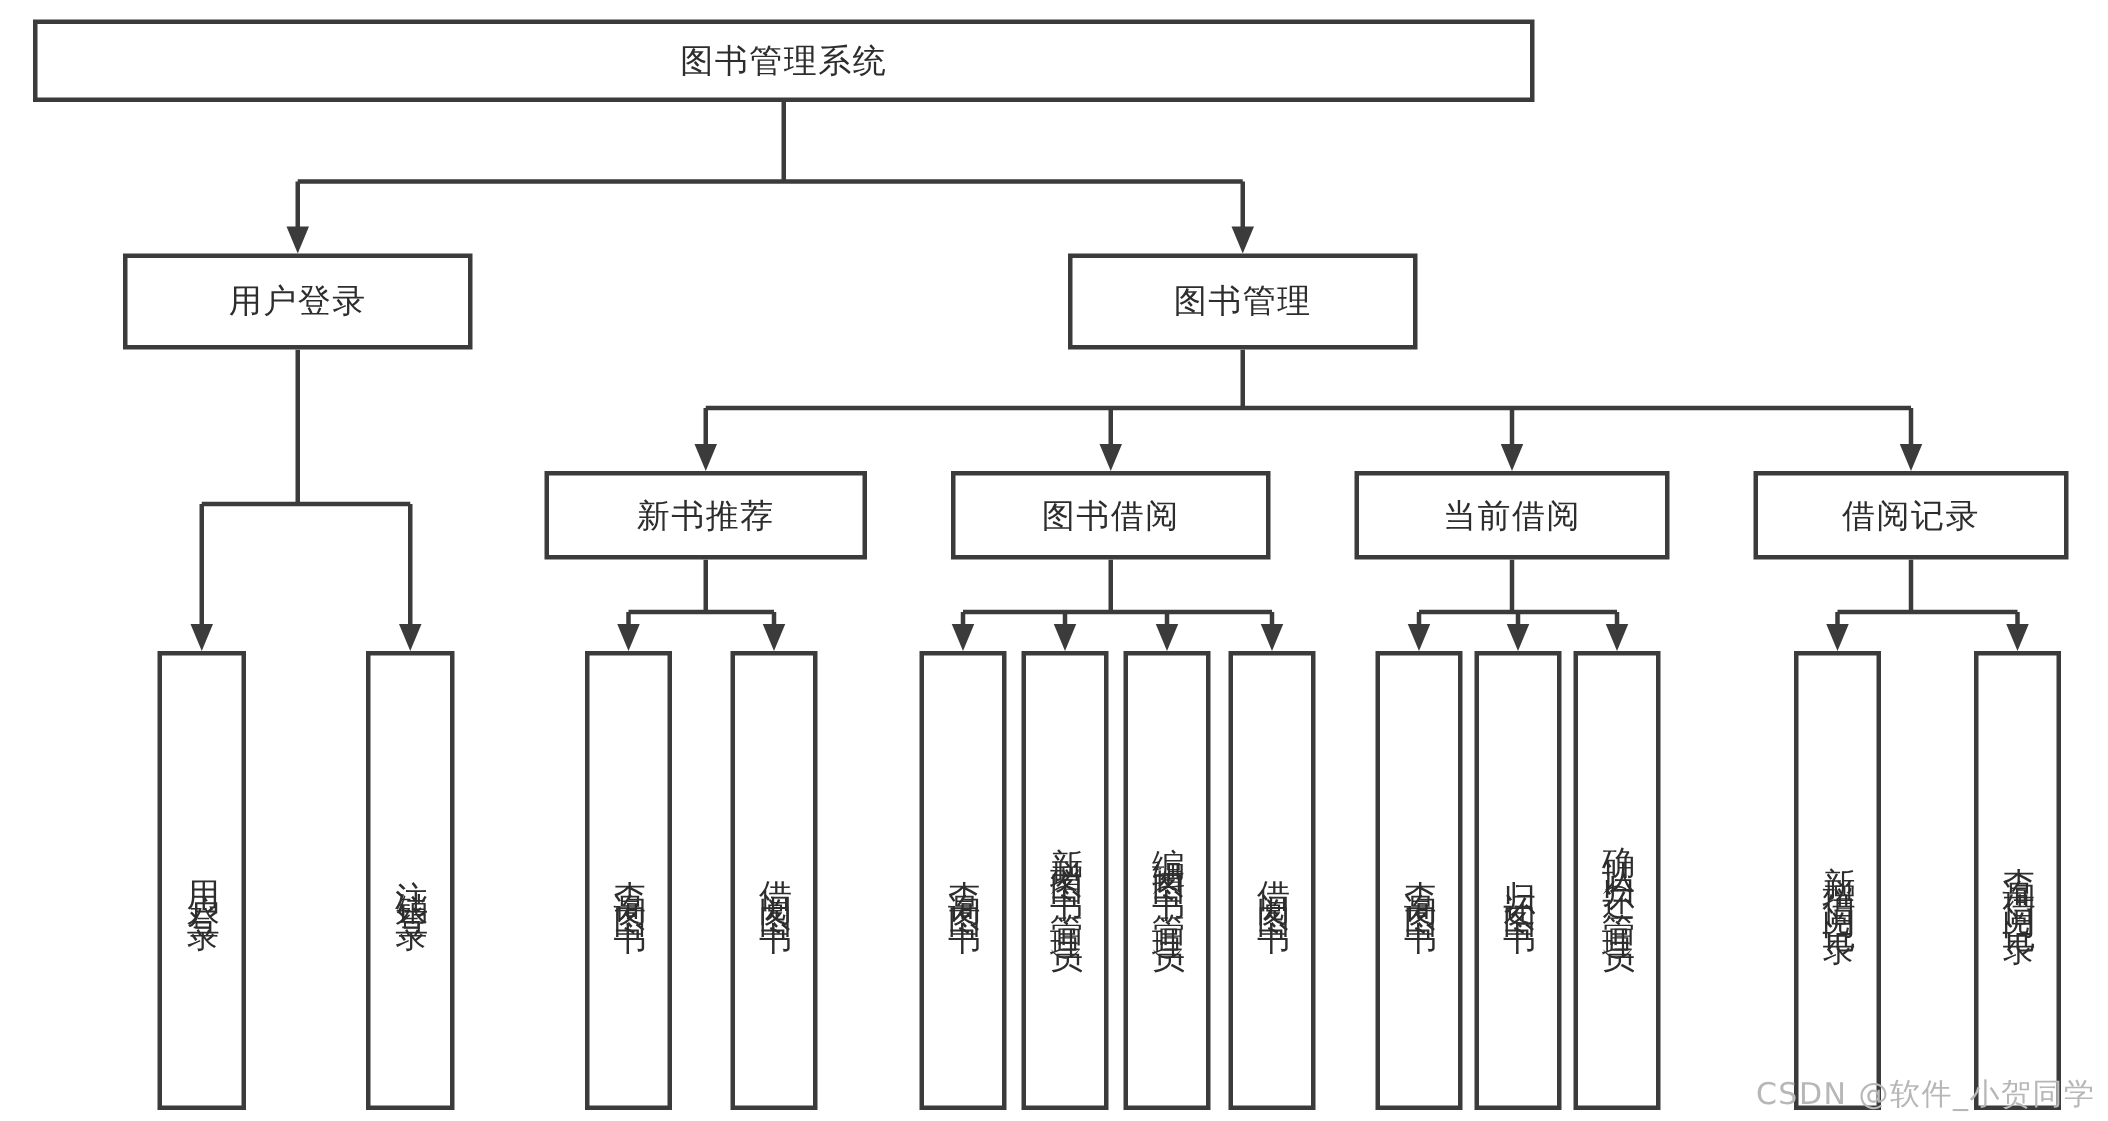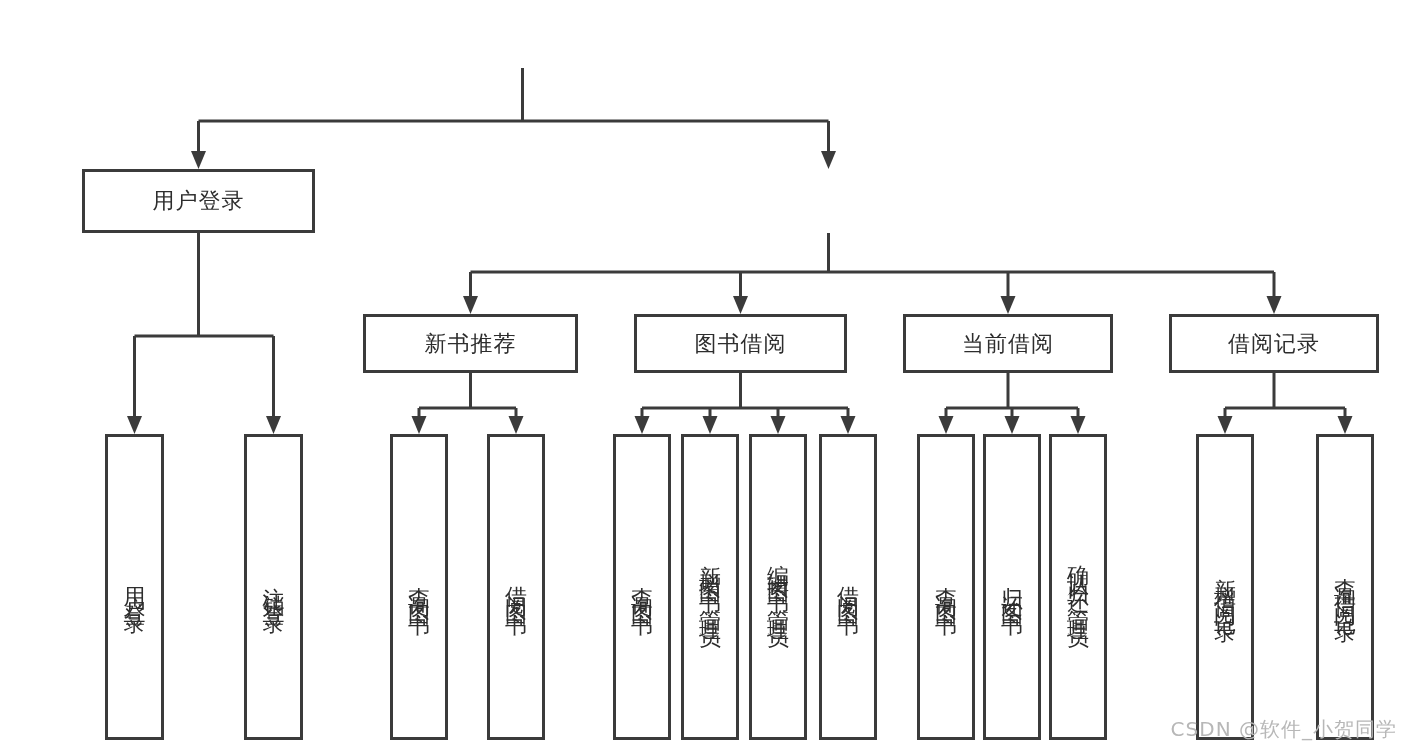--- a/index.html
+++ b/index.html
@@ -154,24 +154,30 @@
       <polygon points="770.5,416 785.5,416 778,434"></polygon>
       <polygon points="840.5,416 855.5,416 848,434"></polygon>
       <polygon points="938.5,416 953.5,416 946,434"></polygon>
       <polygon points="1004.5,416 1019.5,416 1012,434"></polygon>
       <polygon points="1070.5,416 1085.5,416 1078,434"></polygon>
       <polygon points="1217.5,416 1232.5,416 1225,434"></polygon>
       <polygon points="1337.5,416 1352.5,416 1345,434"></polygon>
     </g>
   </svg>
 
+  <div class="node n-root">
+    <span>图书管理系统</span>
+  </div>
 
   <div class="node n-login">
     <span>用户登录</span>
   </div>
+  <div class="node n-mgmt">
+    <span>图书管理</span>
+  </div>
 
   <div class="node n-rec">
     <span>新书推荐</span>
   </div>
   <div class="node n-cur">
     <span>当前借阅</span>
   </div>
   <div class="node n-bor">
     <span>图书借阅</span>
   </div>

